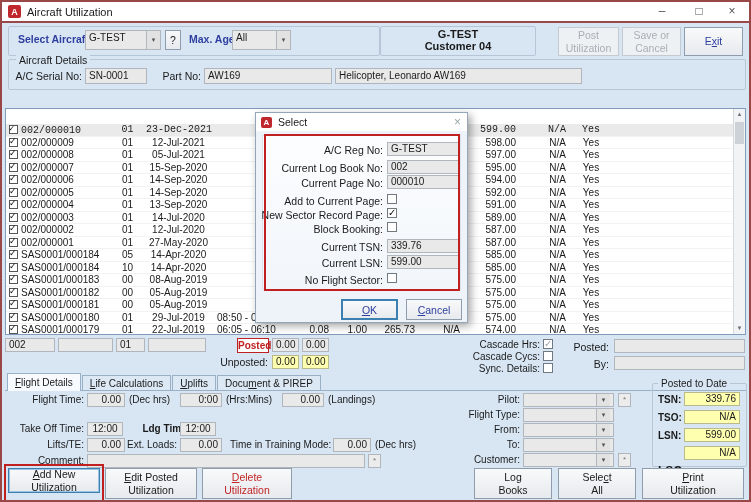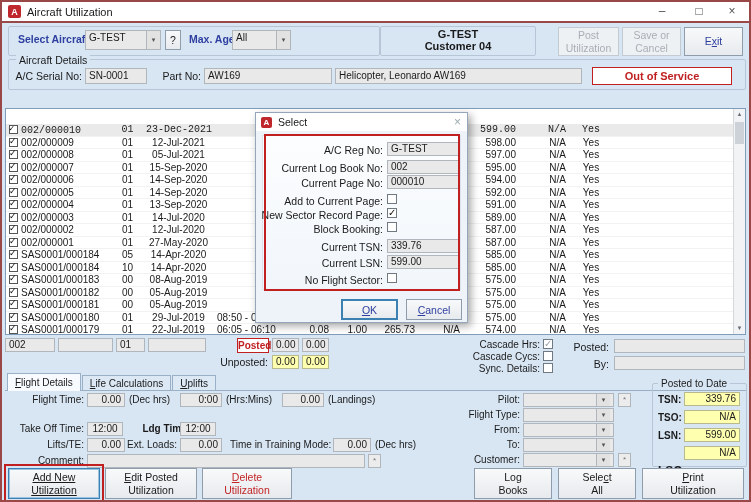--- a/index.html
+++ b/index.html
@@ -135,21 +135,20 @@
     <span>E<u>x</u>it</span>
   </button>
 
   <div class="group" style="left:6px;top:57px;width:738px;height:31px;"></div>
   <span class="legend" style="left:14px;top:52px;">Aircraft Details</span>
   <span class="lbl r" style="left:10px;top:68px;width:70px;">A/C Serial No:</span>
   <div class="fld" style="left:83px;top:66px;width:62px;">SN-0001</div>
   <span class="lbl r" style="left:160px;top:68px;width:39px;">Part No:</span>
   <div class="fld" style="left:202px;top:66px;width:128px;">AW169</div>
   <div class="fld" style="left:333px;top:66px;width:247px;">Helicopter, Leonardo AW169</div>
-  <div class="posted-red" style="left:590px;top:65px;width:140px;height:18px;line-height:16px;font-size:11px;">Out of Service</div>
 
 
   <div class="grid">
     <div class="ghead">
       <div class="gh">Log Bk/Sec Rec Page</div>
       <div class="gh c">Flts</div>
       <div class="gh c">Date Flown</div>
       <div class="gh">Take Off/</div>
       <div class="gh r"></div>
       <div class="gh r"></div>
@@ -449,20 +448,23 @@
   <div class="tabrow" style="left:5px;top:371px;">
     <div class="tab active" style="font-size:10px;">
         <span><u>F</u>light Details</span>
       </div>
     <div class="tab" style="font-size:10px;">
         <span><u>L</u>ife Calculations</span>
       </div>
     <div class="tab" style="font-size:10px;">
         <span><u>U</u>plifts</span>
       </div>
+    <div class="tab" style="font-size:10px;">
+        <span>Docu<u>m</u>ent &amp; PIREP</span>
+      </div>
   </div>
   <div class="abs" style="left:3px;top:388px;width:741px;height:0;border-top:1px solid #9ab0c6;"></div>
 
   <span class="lbl r" style="left:12px;top:392px;width:70px;font-size:10px;">Flight Time:</span>
   <div class="fld sm num" style="left:85px;top:391px;width:38px;">0.00</div>
   <span class="lbl" style="left:127px;top:392px;font-size:10px;">(Dec hrs)</span>
   <div class="fld sm num" style="left:178px;top:391px;width:42px;">0:00</div>
   <span class="lbl" style="left:224px;top:392px;font-size:10px;">(Hrs:Mins)</span>
   <div class="fld sm num" style="left:280px;top:391px;width:42px;">0.00</div>
   <span class="lbl" style="left:326px;top:392px;font-size:10px;">(Landings)</span>
@@ -521,21 +523,21 @@
   <span class="lbl bold" style="left:656px;top:392px;font-size:10px;">TSN:</span>
   <div class="fld sm num yellow" style="left:682px;top:390px;width:56px;">339.76</div>
   <span class="lbl bold" style="left:656px;top:410px;font-size:10px;">TSO:</span>
   <div class="fld sm num yellow" style="left:682px;top:408px;width:56px;">N/A</div>
   <span class="lbl bold" style="left:656px;top:428px;font-size:10px;">LSN:</span>
   <div class="fld sm num yellow" style="left:682px;top:426px;width:56px;">599.00</div>
   <span class="lbl bold" style="left:656px;top:462px;font-size:12px;">LSO:</span>
   <div class="fld sm num yellow" style="left:682px;top:444px;width:56px;">N/A</div>
 
   <div class="redbox" style="left:2px;top:462px;width:100px;height:38px;"></div>
-  <button class="btn" style="left:6px;top:466px;width:92px;height:31px;border:1px solid #3c7fb1;box-shadow:inset 0 0 0 1px #9cc3e0;text-decoration:underline;">
+  <button class="btn" style="left:6px;top:466px;width:92px;height:25px;border:1px solid #3c7fb1;box-shadow:inset 0 0 0 1px #9cc3e0;">
     <span><u>A</u>dd New</span>
     <span>Utilization</span>
   </button>
   <button class="btn" style="left:103px;top:466px;width:92px;height:31px;align-items:center;">
     <span><u>E</u>dit Posted</span>
     <span>Utilization</span>
   </button>
   <button class="btn red" style="left:200px;top:466px;width:90px;height:31px;">
     <span><u>D</u>elete</span>
     <span>Utilization</span>

